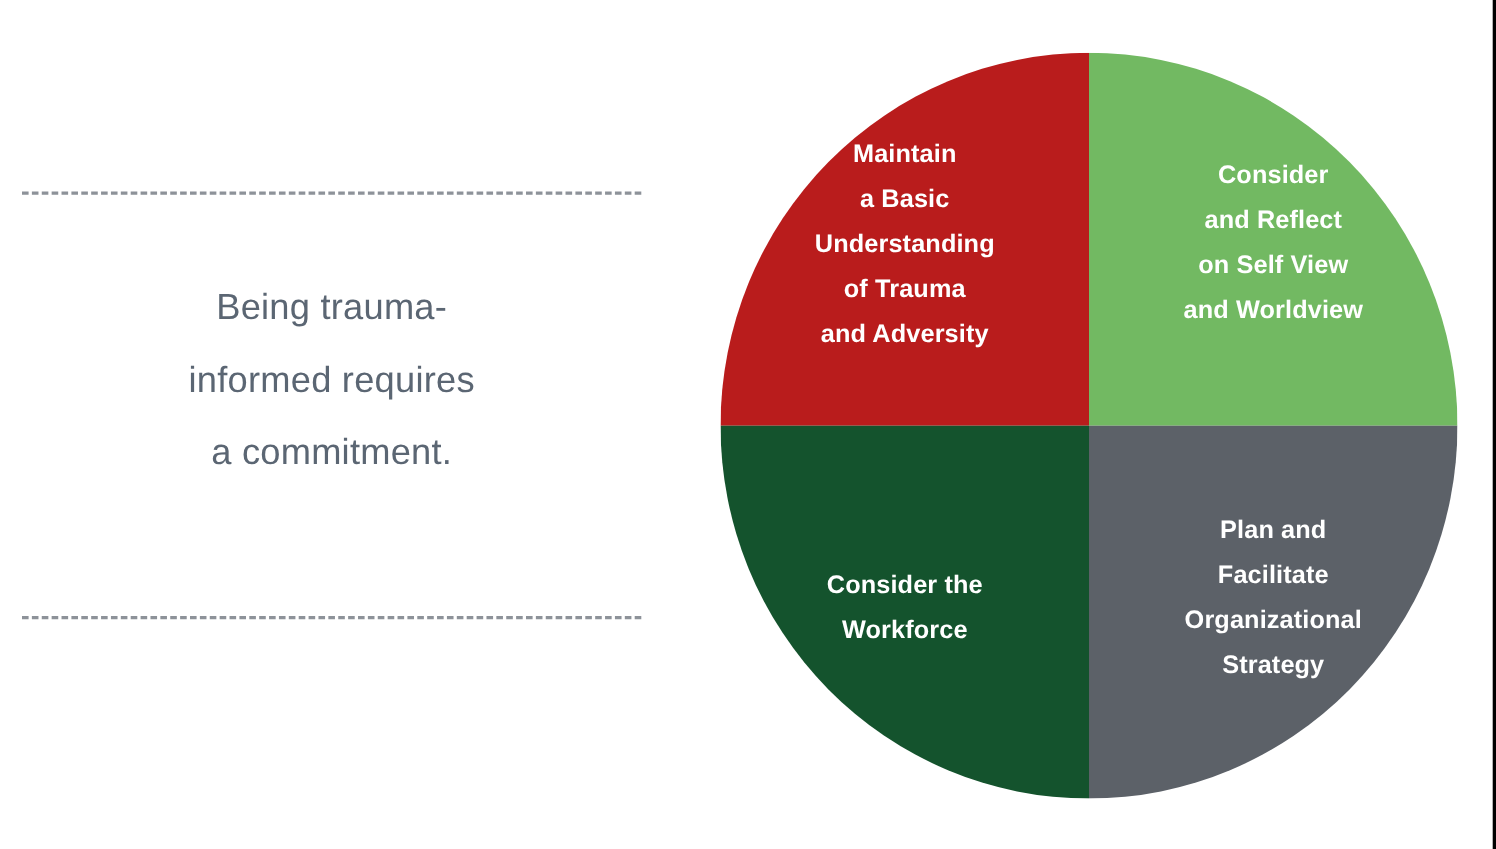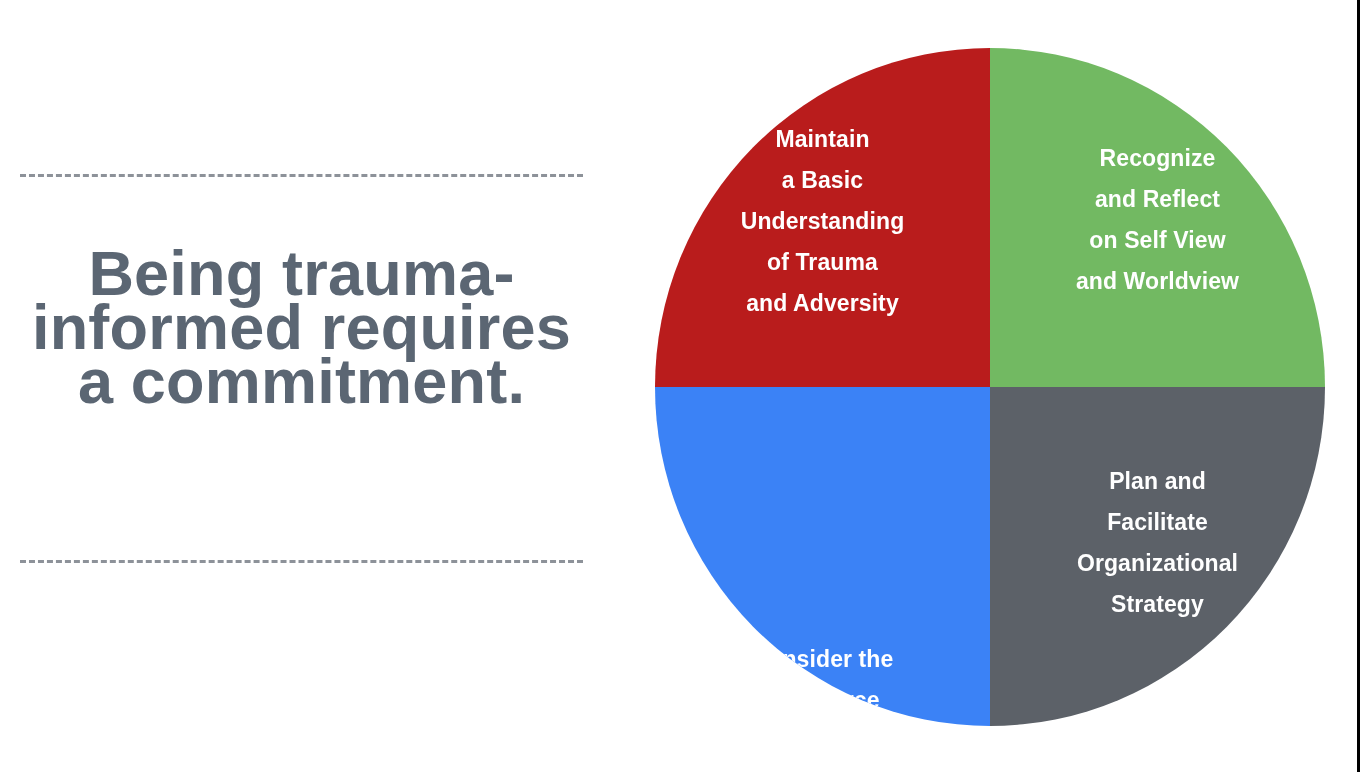--- a/index.html
+++ b/index.html
@@ -54,23 +54,23 @@
   #rule-top    { top: 24px; }
   #rule-bottom { top: 410px; }
 
   #statement-text {
     position: absolute;
     left: 20px;
     top: 96px;
     width: 563px;
     text-align: center;
     color: #5b6673;
-    font-size: 63px;
-    line-height: 54px;
-    font-weight: 700;
+    font-size: 33px;
+    line-height: 66px;
+    font-weight: 400;
     letter-spacing: 0.2px;
     white-space: pre-line;
   }
 
   
   #quad-circle {
     position: absolute;
     left: 655px;
     top: 48px;
     width: 670px;
@@ -127,27 +127,27 @@
 
     <div class="quadrant" id="quad-tl" style="background-color: #b91c1c;">
       <div class="quad-label" style="color: rgb(255, 255, 255);">Maintain
 a Basic
 Understanding
 of Trauma
 and Adversity</div>
     </div>
 
     <div class="quadrant" id="quad-tr" style="background-color: rgb(114, 185, 98);">
-      <div class="quad-label" style="color: rgb(255, 255, 255);">Recognize
+      <div class="quad-label" style="color: rgb(255, 255, 255);">Consider
 and Reflect
 on Self  View
 and Worldview</div>
     </div>
 
-    <div class="quadrant" id="quad-bl" style="background-color: #3b82f6; align-items: flex-end;">
+    <div class="quadrant" id="quad-bl" style="background-color: #14532d;">
       <div class="quad-label" style="color: rgb(255, 255, 255);">Consider the
 Workforce</div>
     </div>
 
     <div class="quadrant" id="quad-br" style="background-color: rgb(92, 97, 104);">
       <div class="quad-label" style="color: rgb(255, 255, 255);">Plan and
 Facilitate
 Organizational
 Strategy</div>
     </div>

